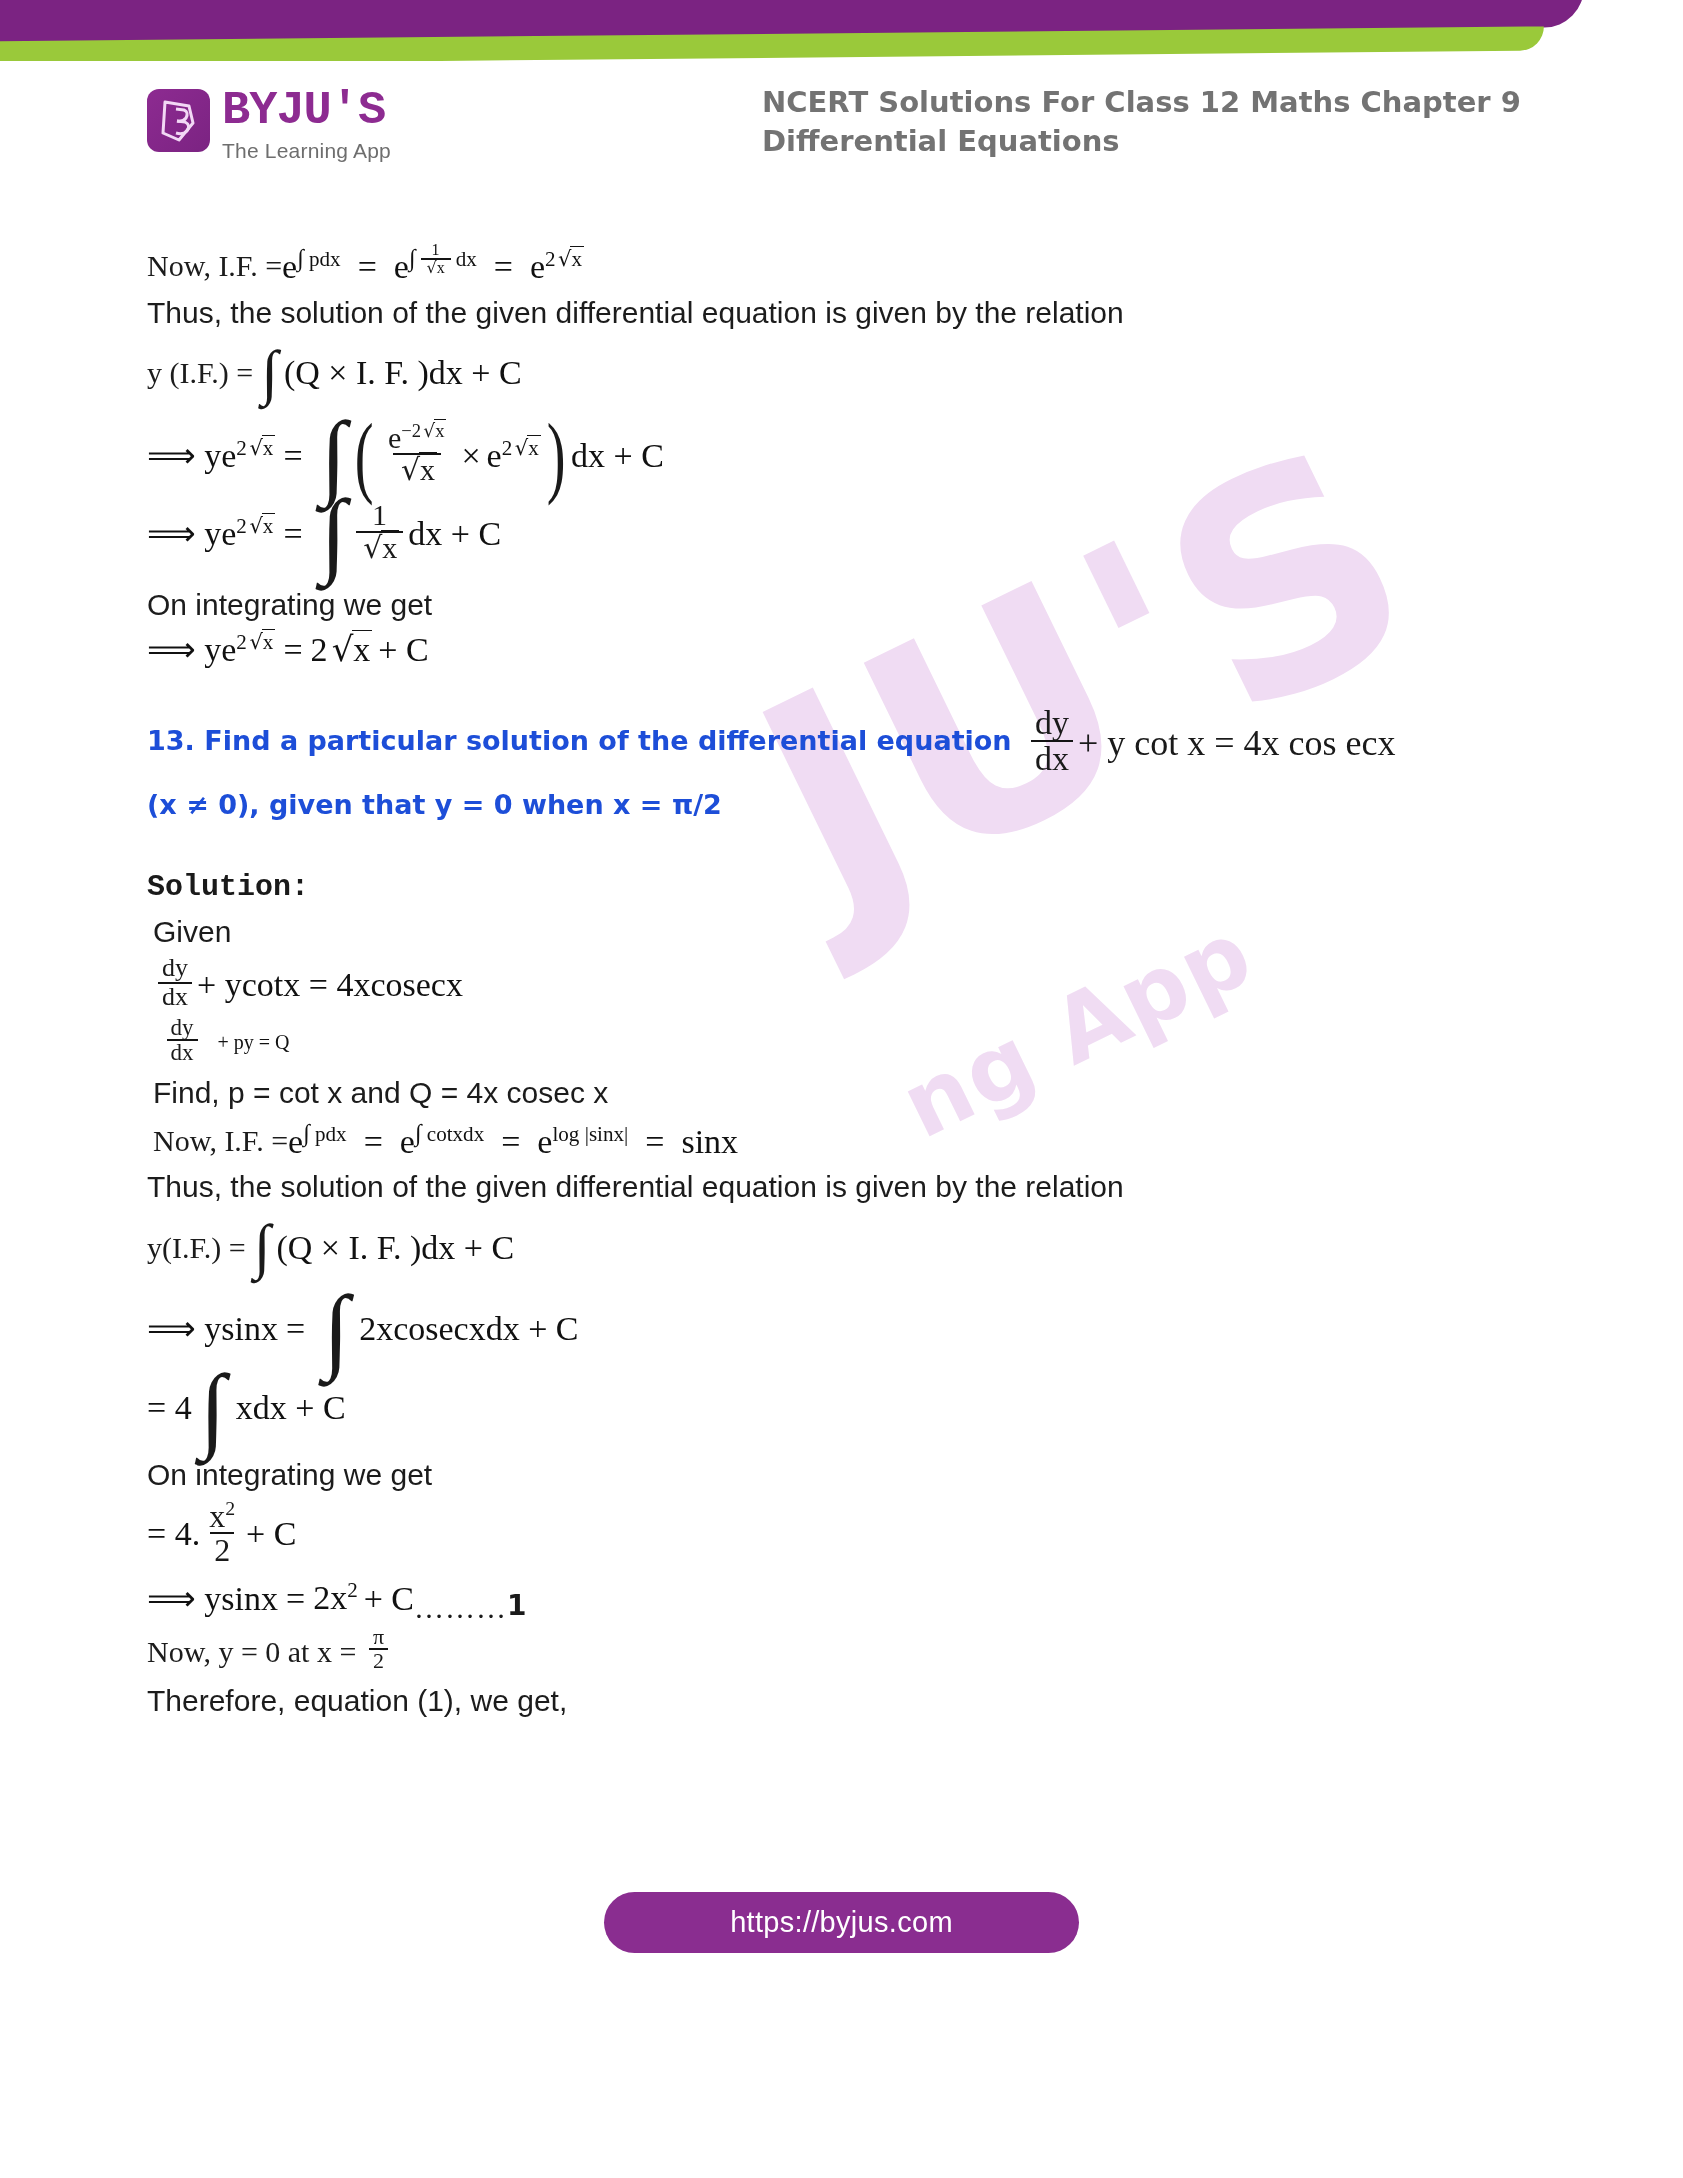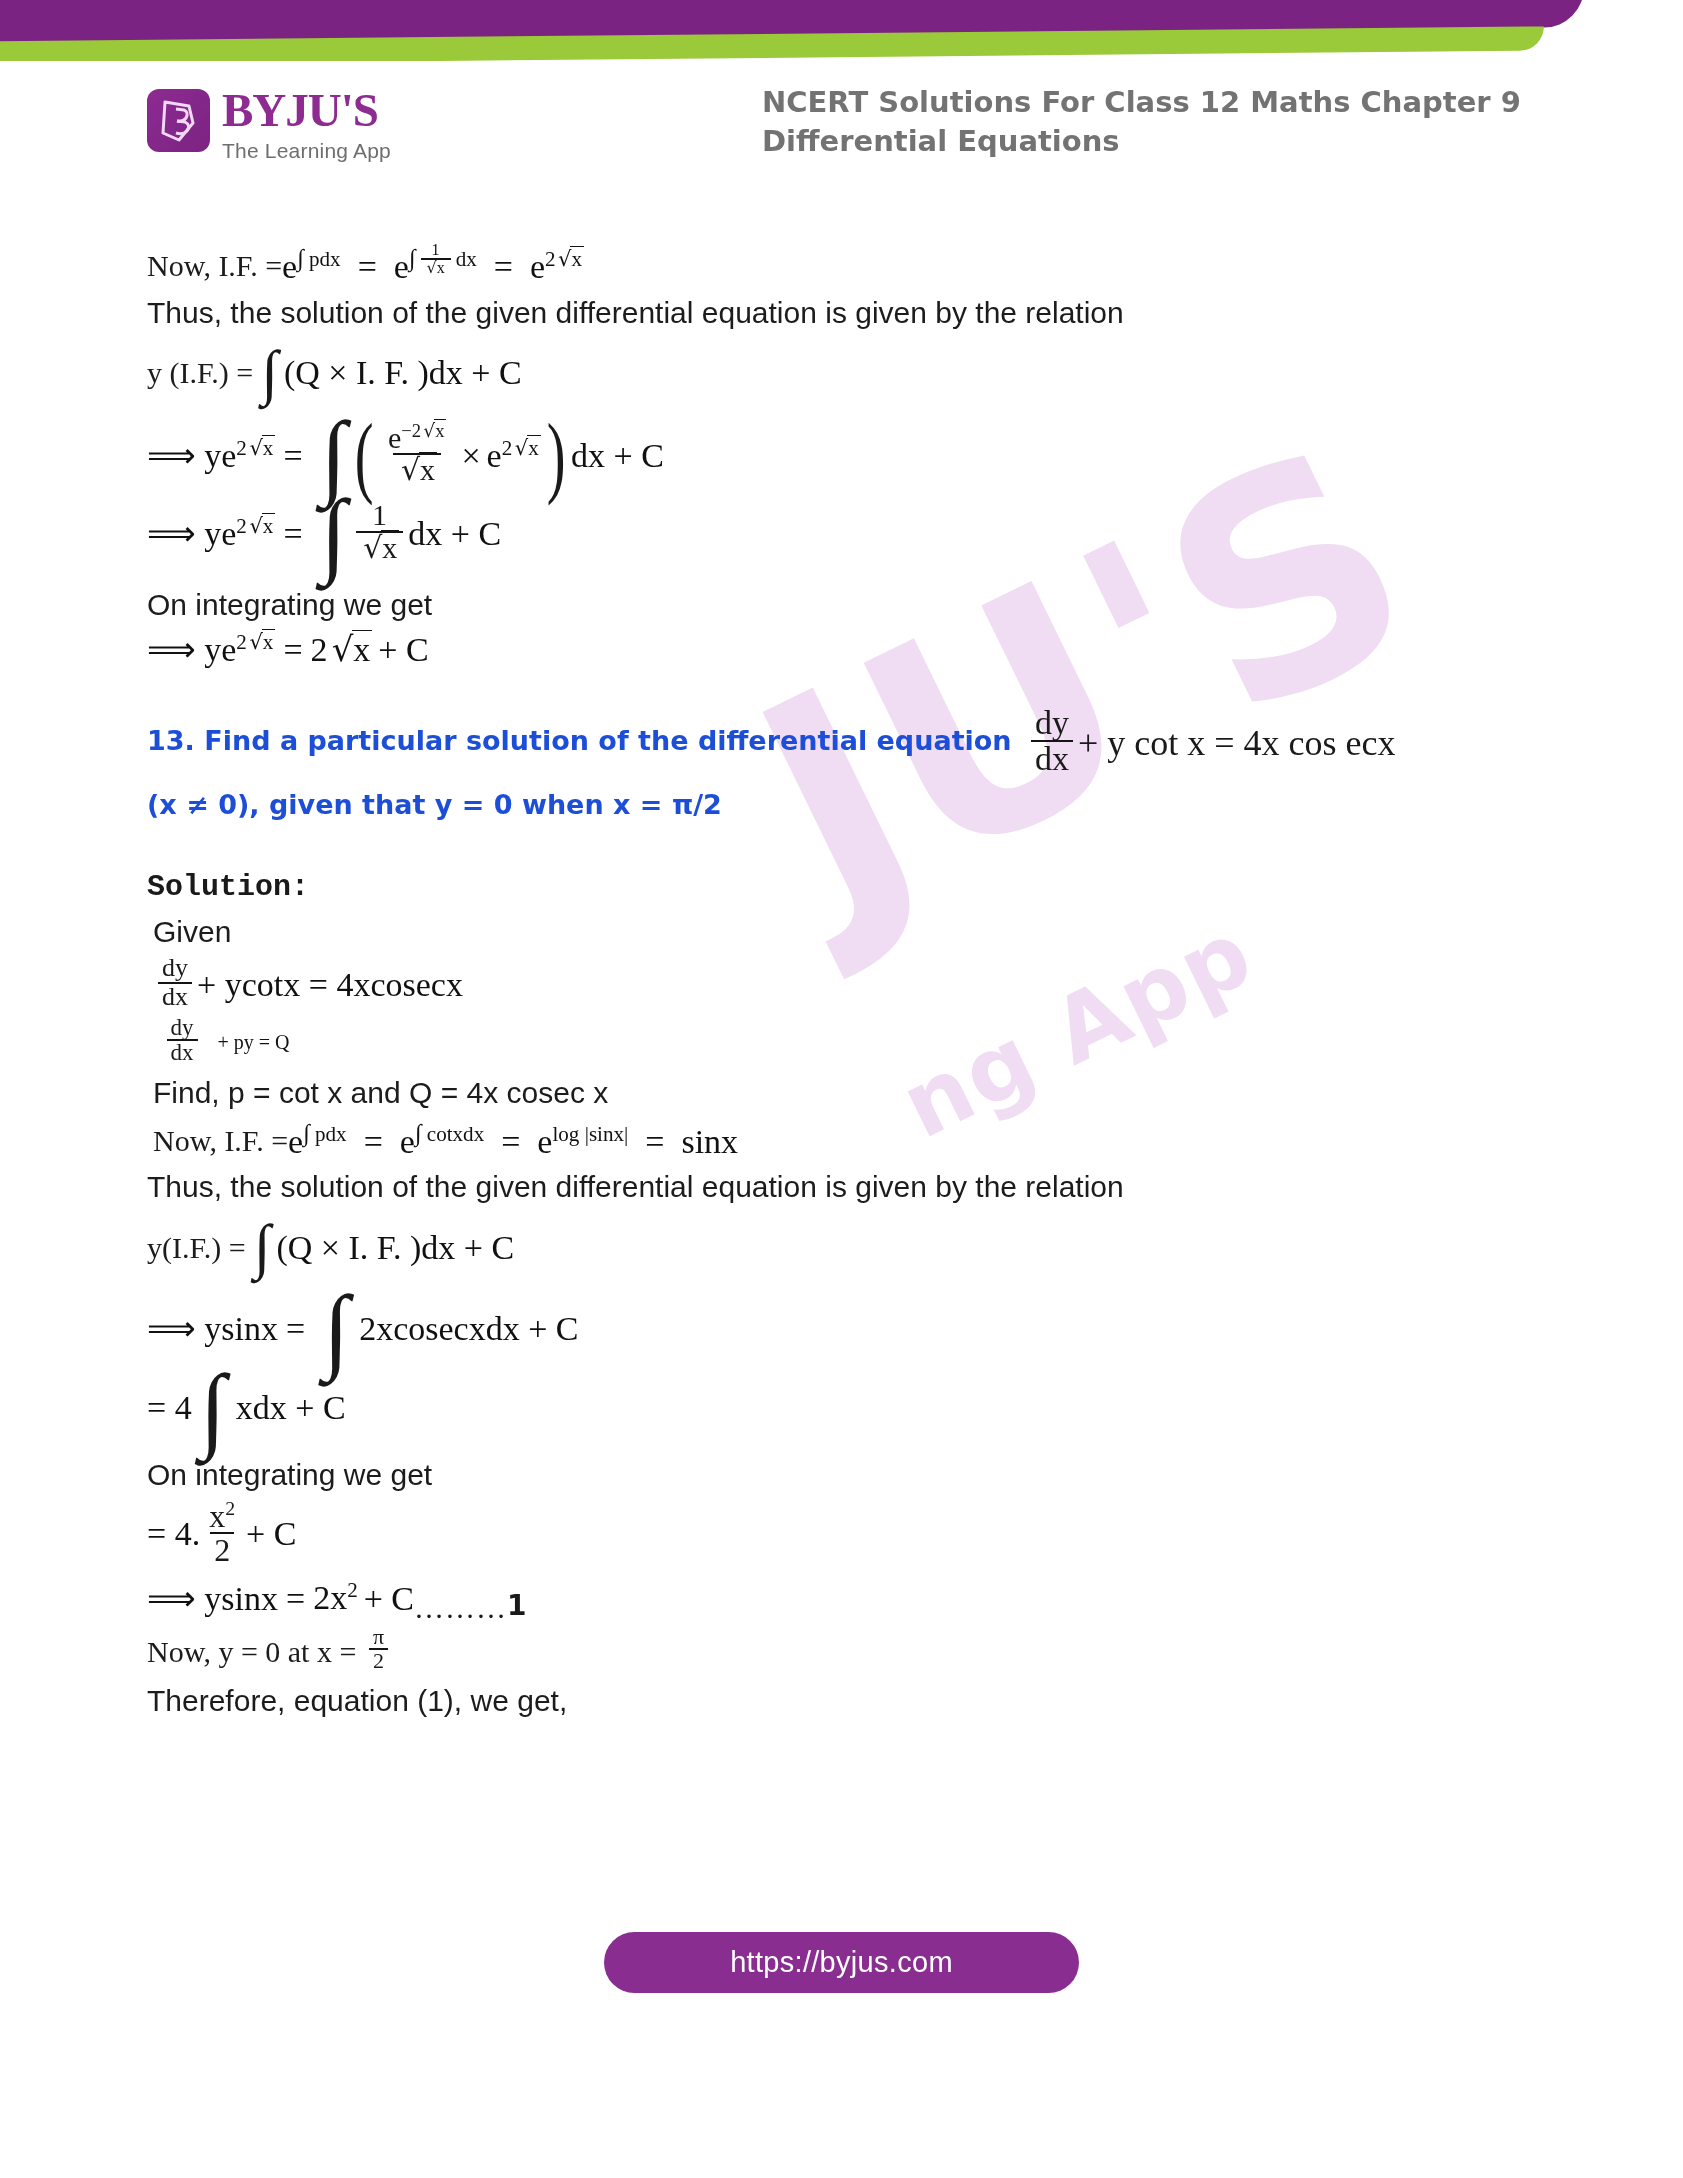--- a/index.html
+++ b/index.html
@@ -89,21 +89,21 @@
     width: 63px; height: 63px;
     border-radius: 12px;
     background: linear-gradient(135deg, #8d2b91 0%, #7b2382 100%);
     position: relative;
     margin-right: 12px;
     margin-top: 2px;
   }
   .logo-mark svg { position: absolute; left: 12px; top: 10px; }
   .logo-words { display: flex; flex-direction: column; }
   .logo-title {
-    font-family: Liberation Serif, serif;
+    font-family: Liberation Mono, monospace;
     font-weight: 700;
     font-size: 47px;
     line-height: 1;
     color: #8d2b91;
     letter-spacing: -1px;
   }
   .logo-sub {
     font-family: "Liberation Sans", sans-serif;
     font-size: 21px;
     color: #6e6e6e;
@@ -235,21 +235,21 @@
     font-weight: 700;
     font-size: 28px;
     position: relative;
     top: 8px;
   }
 
   
   .footer-btn {
     position: absolute;
     left: 604px;
-    top: 1932px;
+    top: 1892px;
     width: 475px;
     height: 61px;
     border-radius: 31px;
     background: #8a2d90;
     color: #ffffff;
     display: flex;
     align-items: center;
     justify-content: center;
     font-family: "Liberation Sans", sans-serif;
     font-size: 29px;

